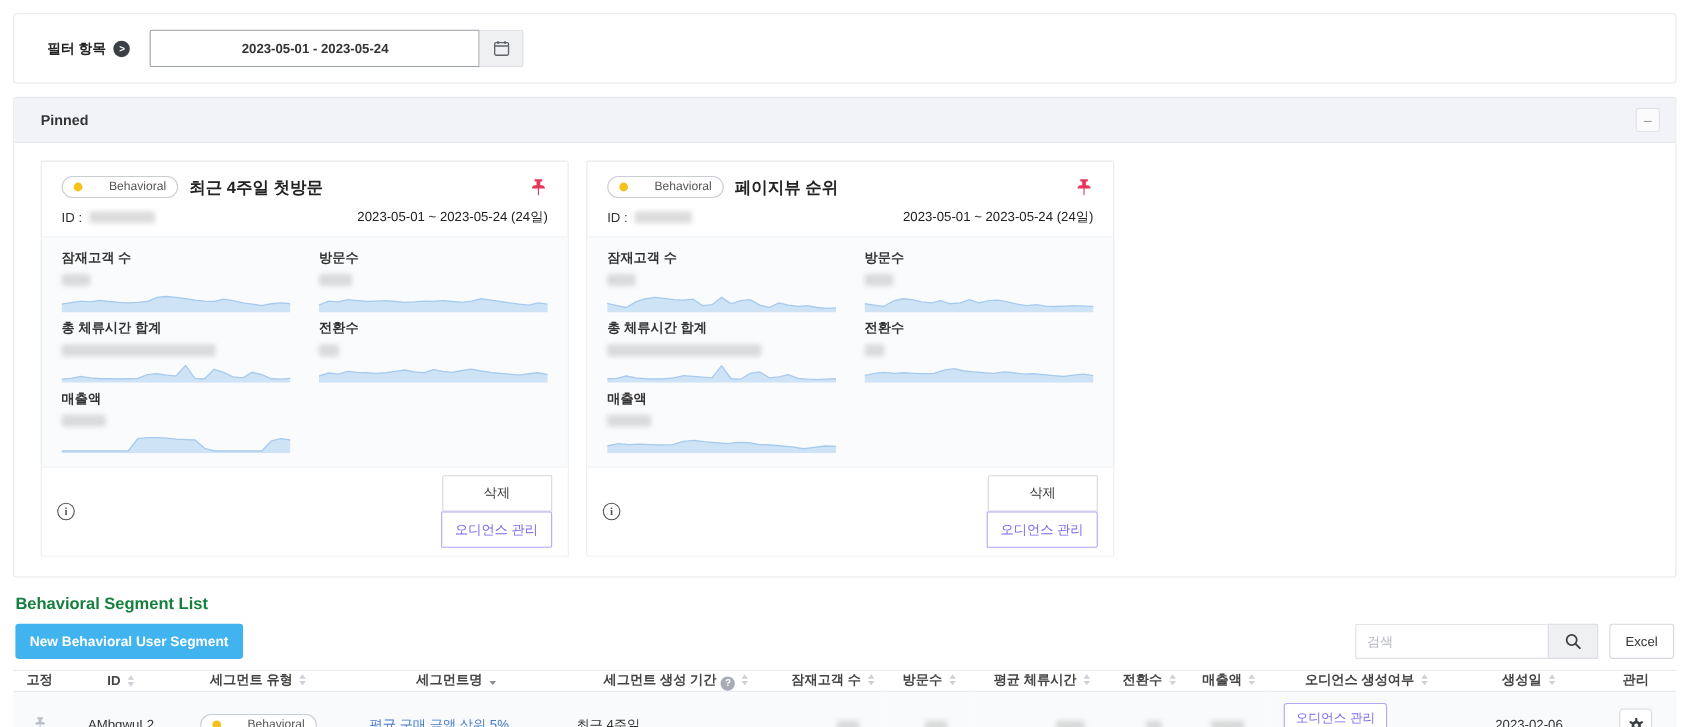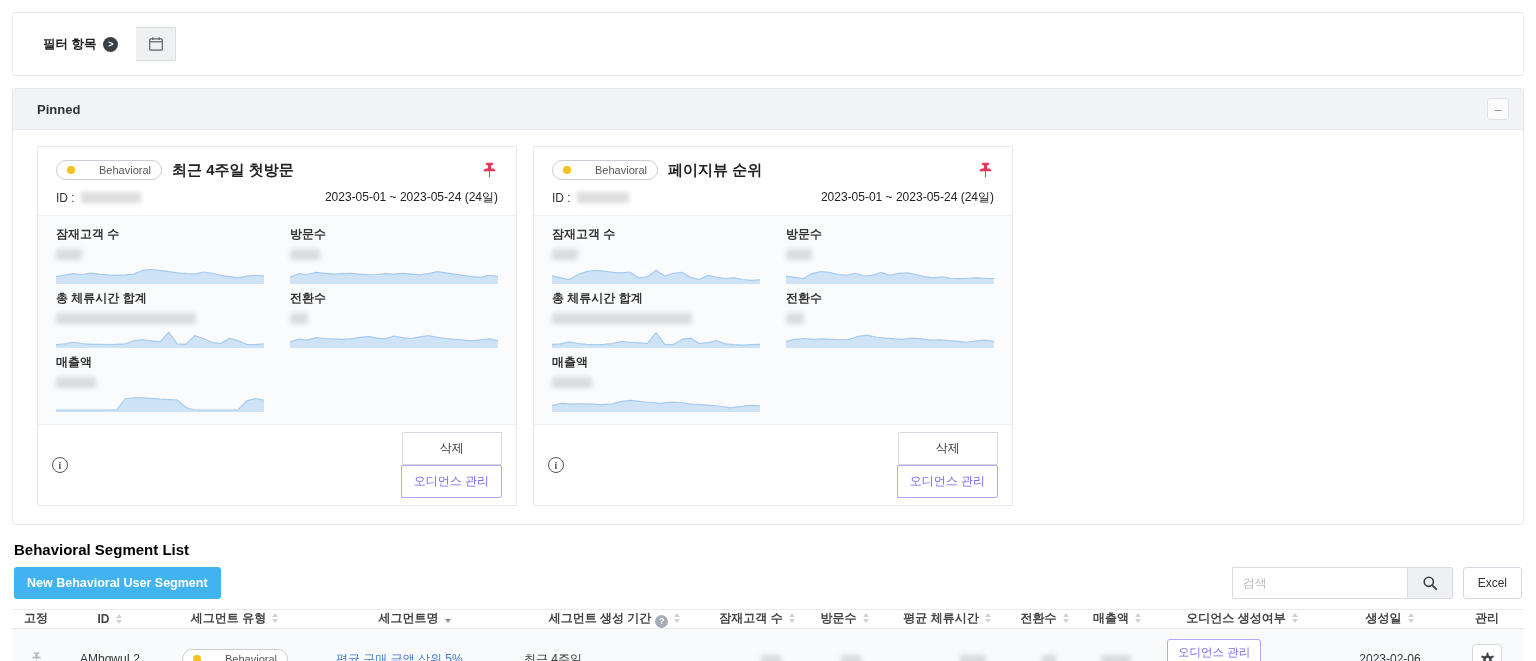--- a/index.html
+++ b/index.html
@@ -38,21 +38,21 @@
   .metric-label { font-size:12px; font-weight:700; color:#333; }
   .metric-val { margin:4px 0 2px; height:11px; }
   .spark { width:100%; height:24px; display:block; }
   .card-foot { border-top:1px solid #eef0f4; padding:7px 14px; display:flex; align-items:center; justify-content:space-between; background:#fff; }
   .info-circ { width:16px; height:16px; border:1.4px solid #555; border-radius:50%; color:#555; font-size:10px; font-weight:700; font-family:"Liberation Serif",serif; display:inline-flex; align-items:center; justify-content:center; }
   .foot-btns { display:flex;flex-direction:column; }
   .btn-del { border:1px solid #d5d8de; background:#fff; padding:7px 14px; font-size:12px; color:#333; border-radius:2px 0 0 2px; cursor:pointer; font-family:inherit; }
   .btn-aud { border:1px solid #b3a7f7; background:#fff; padding:7px 12px; font-size:12px; color:#7668ee; border-radius:0 2px 2px 0; margin-left:-1px; cursor:pointer; font-family:inherit; }
 
   
-  .seg-title { margin:16px 14px 0; font-size:15px; font-weight:800; color:#000000; }
+  .seg-title { margin:16px 14px 0; font-size:15px; font-weight:800; color:#15803d; }
   .seg-toolbar { margin:9px 14px 10px; display:flex; justify-content:space-between; }
   .btn-new { background:#41b4f0; color:#fff; border:none; padding:9px 13px; font-size:12.5px; font-weight:600; border-radius:3px; cursor:pointer; font-family:inherit; }
   .search-group { display:flex; align-items:center; }
   .search-input { width:175px; height:32px; border:1px solid #dadce2; border-right:none; padding:0 10px; font-size:12px; border-radius:2px 0 0 2px; font-family:inherit; color:#a16207; }
   .search-input::placeholder { color:#b4b8bf; }
   .btn-search { width:46px; height:32px; background:#eef0f2; border:1px solid #dadce2; border-radius:0 2px 2px 0; display:flex; align-items:center; justify-content:center; cursor:pointer; }
   .btn-excel { height:32px; padding:0 14px; border:1px solid #d5d8de; background:#fff; font-size:12px; color:#333; border-radius:3px; margin-left:10px; cursor:pointer; font-family:Liberation Sans, sans-serif; }
 
   table { width:1512px; margin:0 12px; border-collapse:collapse; table-layout:fixed; }
   thead th { font-size:12px; font-weight:700; color:#444; padding:0 4px; border-top:1px solid #e8eaee; border-bottom:1px solid #e8eaee; text-align:center; white-space:nowrap; }
@@ -106,20 +106,21 @@
       <circle cx="8" cy="8" r="1.9" fill="#fff"></circle>
     </symbol>
   </defs>
 </svg>
 
 <div class="section filter-bar">
   <span class="filter-label">
     <span>필터 항목</span>
     <span class="chev-circle">&gt;</span>
   </span>
+  <input class="date-input" type="text" value="2023-05-01 - 2023-05-24" style="">
   <button class="cal-btn">
     <svg width="16" height="16">
         <use href="#sym-cal"></use>
       </svg>
   </button>
 </div>
 
 <div class="section">
   <div class="pinned-head">
     <span class="pinned-title">Pinned</span>

